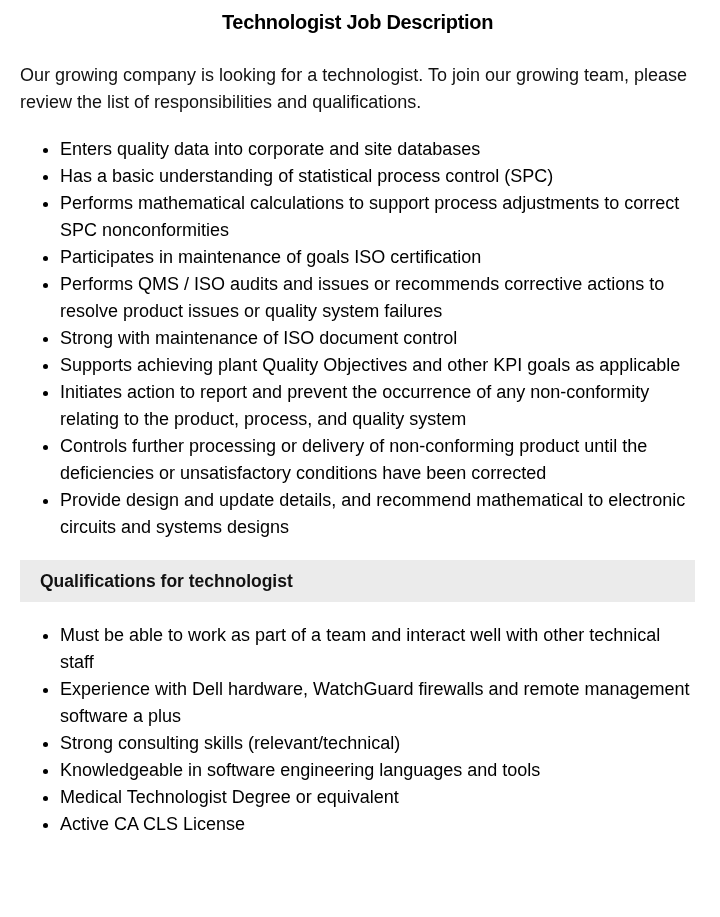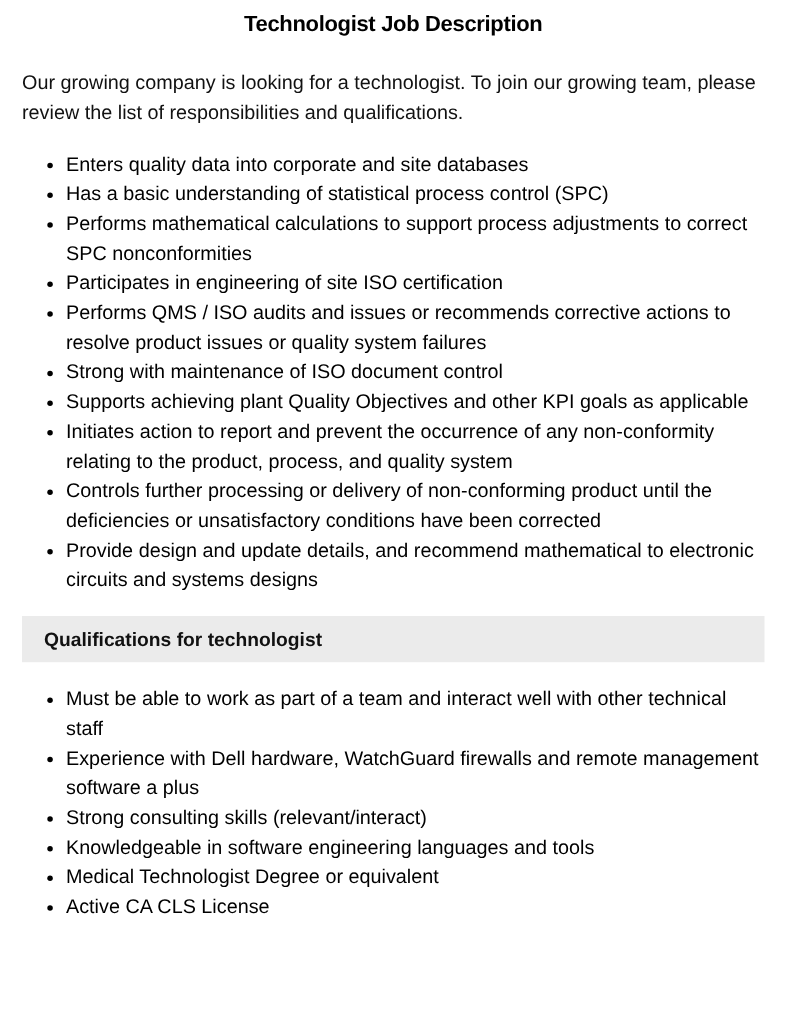--- a/index.html
+++ b/index.html
@@ -61,31 +61,31 @@
 <body>
 
 <div class="page">
   <h1 class="title">Technologist Job Description</h1>
   <p class="intro">Our growing company is looking for a technologist. To join our growing team, please review the list of responsibilities and qualifications.</p>
 
   <ul class="items">
     <li>Enters quality data into corporate and site databases</li>
     <li>Has a basic understanding of statistical process control (SPC)</li>
     <li>Performs mathematical calculations to support process adjustments to correct SPC nonconformities</li>
-    <li>Participates in engineering of site ISO certification</li>
+    <li>Participates in maintenance of goals ISO certification</li>
     <li>Performs QMS / ISO audits and issues or recommends corrective actions to resolve product issues or quality system failures</li>
     <li>Strong with maintenance of ISO document control</li>
     <li>Supports achieving plant Quality Objectives and other KPI goals as applicable</li>
     <li>Initiates action to report and prevent the occurrence of any non-conformity relating to the product, process, and quality system</li>
     <li>Controls further processing or delivery of non-conforming product until the deficiencies or unsatisfactory conditions have been corrected</li>
     <li>Provide design and update details, and recommend mathematical to electronic circuits and systems designs</li>
   </ul>
 
   <div class="section-header second">Qualifications for technologist</div>
   <ul class="items">
     <li>Must be able to work as part of a team and interact well with other technical staff</li>
     <li>Experience with Dell hardware, WatchGuard firewalls and remote management software a plus</li>
-    <li>Strong consulting skills (relevant/interact)</li>
+    <li>Strong consulting skills (relevant/technical)</li>
     <li>Knowledgeable in software engineering languages and tools</li>
     <li>Medical Technologist Degree or equivalent</li>
     <li>Active CA CLS License</li>
   </ul>
 </div>
 
 </body></html>

